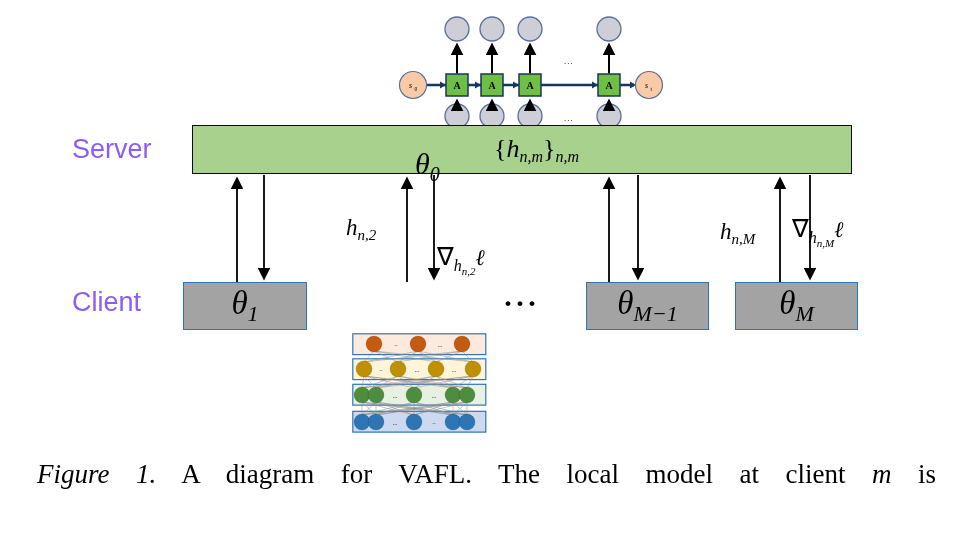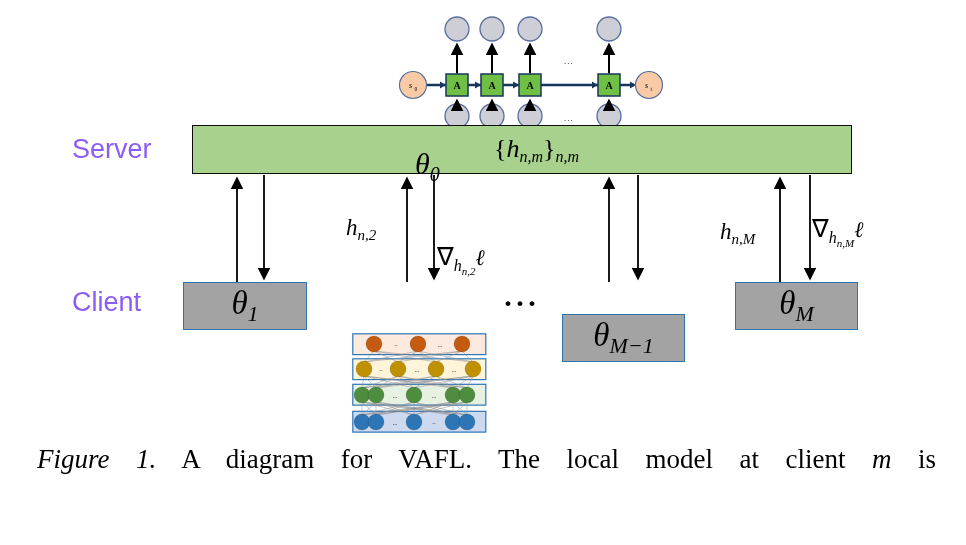--- a/index.html
+++ b/index.html
@@ -15,34 +15,34 @@
   #thetaServer sub{font-size:20px;vertical-align:-0.35em;}
   #embSet{left:494px;top:136px;font-size:26px;font-style:normal;font-family:Liberation Serif, serif;}
   #embSet i{font-style:italic;}
   #embSet sub{font-size:16px;font-style:italic;vertical-align:-0.3em;}
   
   .client{top:282px;height:46px;background:#a3a3a3;border:1.7px solid #2e75b6;
           display:flex;align-items:center;justify-content:center;}
   .client .mathLbl{font-size:33px;}
   .client sub{font-size:22px;vertical-align:-0.33em;}
   #c1{left:183px;width:122px;} #c2{left:355px;width:122px;}
-  #c3{left:562px;width:121px;margin-top:32px;} #c4{left:735px;width:121px;}
+  #c3{left:586px;width:121px;} #c4{left:735px;width:121px;}
   #cDots{left:503px;top:288px;font-size:30px;font-weight:bold;letter-spacing:2px;line-height:1;}
   
   .upLbl{font-size:23px;font-style:italic;line-height:1;}
   .upLbl sub{font-size:15px;font-style:italic;vertical-align:-0.3em;}
   .dnLbl{font-size:23px;line-height:1;}
   .dnLbl .nab{font-size:25px;font-style:normal;}
   .dnLbl>sub{font-size:16px;font-style:italic;vertical-align:-0.4em;}
   .dnLbl>sub sub{font-size:11px;vertical-align:-0.35em;}
   .dnLbl .loss{font-style:italic;font-size:22px;}
   #hL2{left:346px;top:216px;width:58px;} #gL2{left:437px;top:212px;margin-top:32px;}
-  #hLM{left:720px;top:220px;width:58px;} #gLM{left:812px;top:216px;}
-  
-  #caption{left:37px;top:440px;width:899px;font-size:27px;line-height:38px;color:#000;}
+  #hLM{left:720px;top:220px;width:58px;} #gLM{left:792px;top:216px;}
+  
+  #caption{left:37px;top:455px;width:899px;font-size:27px;line-height:38px;color:#000;}
   #capLine1{text-align:justify;text-align-last:justify;}
   #caption i{font-style:italic;}
   #caption sub{font-size:0.72em;font-style:italic;vertical-align:-0.3em;}
   svg{display:block;}
   svg text{font-family:"Liberation Serif",serif;}
 </style>
 </head>
 <body>
 
 <div id="fig">

